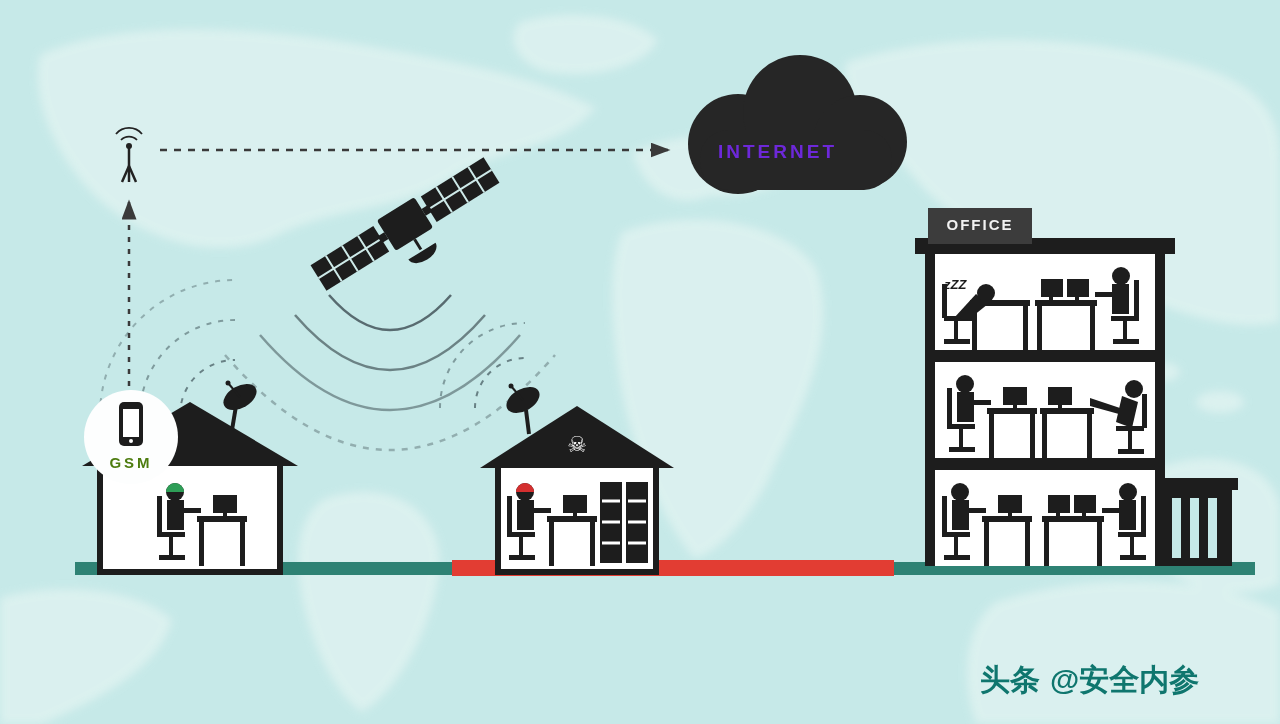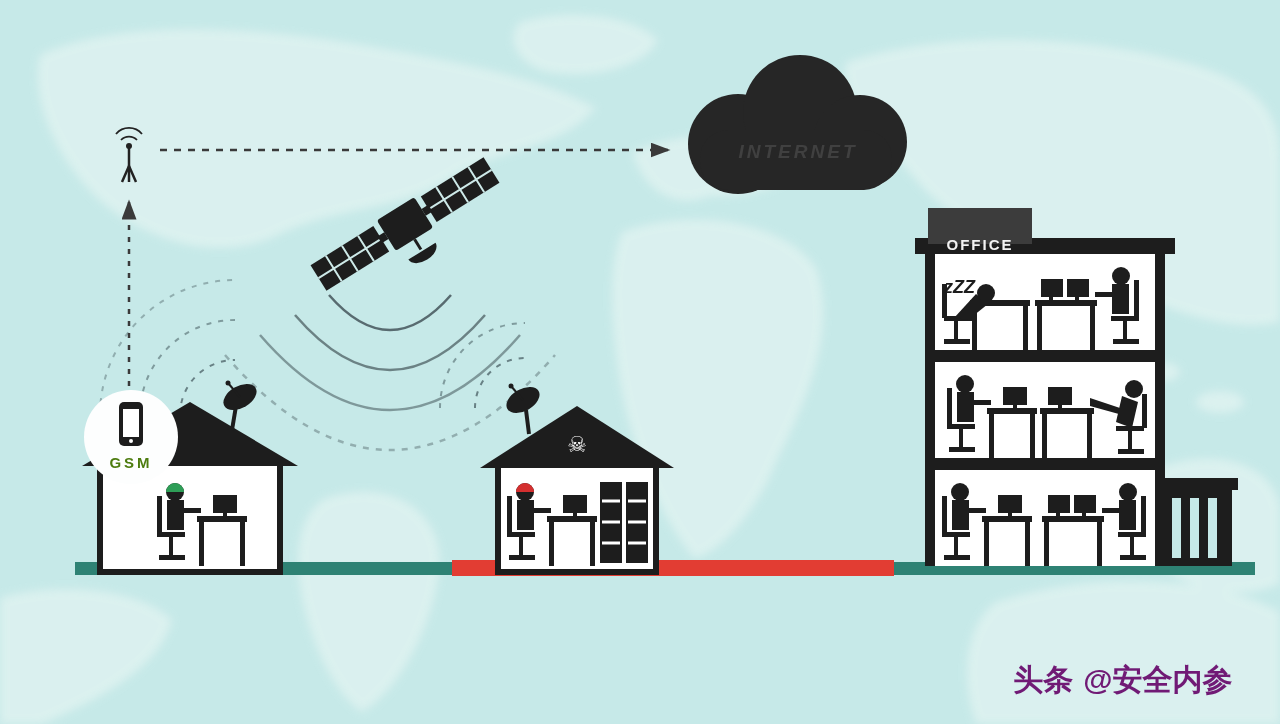--- a/index.html
+++ b/index.html
@@ -1,30 +1,30 @@
 <!DOCTYPE html>
 <html><head>
 <meta charset="utf-8">
 <style>
   html,body{margin:0;padding:0;background:#8fb6b5;}
   .canvas{position:relative;width:1280px;height:724px;overflow:hidden;
           background:#c6e9e8;font-family:"Liberation Sans",sans-serif;}
   .layer{position:absolute;left:0;top:0;}
   .overlay{position:absolute;white-space:nowrap;}
-  .internet-label{left:718px;top:141px;width:160px;text-align:center;
-    color:#404040;font-size:19px;font-weight:700;letter-spacing:3px;font-style:italic;}
+  .internet-label{left:718px;top:141px;width:160px;
+    color:#6d28d9;font-size:19px;font-weight:700;letter-spacing:3px;}
   .gsm-label{left:103px;top:454px;width:56px;text-align:center;
     color:#4d7c0f;font-size:15px;font-weight:700;letter-spacing:3px;}
   .office-label{left:928px;top:216px;width:104px;text-align:center;
-    color:#f2f2f2;font-size:15px;font-weight:700;letter-spacing:2px;margin-top:20px;}
+    color:#f2f2f2;font-size:15px;font-weight:700;letter-spacing:2px;}
   .cnc-label{left:662px;top:484px;color:#272727;font-size:20px;
     font-weight:800;line-height:25px;letter-spacing:0.5px;}
-  .sleep-label{left:944px;top:277px;color:#1c1c1c;font-size:18px;
+  .sleep-label{left:944px;top:277px;color:#1c1c1c;font-size:13px;
     font-weight:700;font-style:italic;}
-  .watermark{left:980px;top:660px;width:286px;text-align:center;color:#701a75;
+  .watermark{left:980px;top:660px;width:286px;text-align:left;color:#0f766e;
     font-size:30px;font-weight:700;}
   .watermark .brand{font-weight:900;margin-right:10px;}
 </style>
 </head>
 <body>
 
 <div class="canvas">
 
 <svg class="layer" width="1280" height="724" viewBox="0 0 1280 724">
   <defs>

